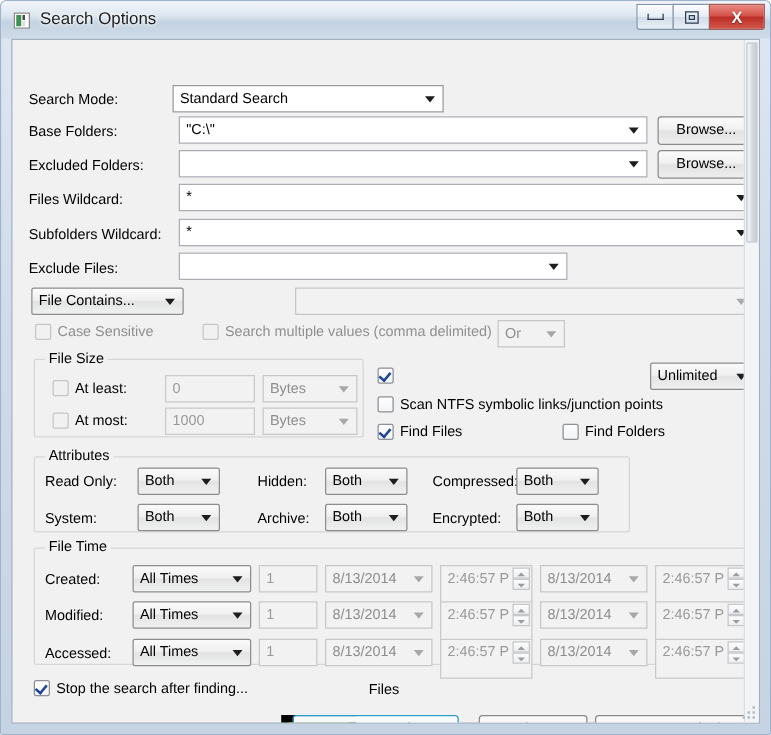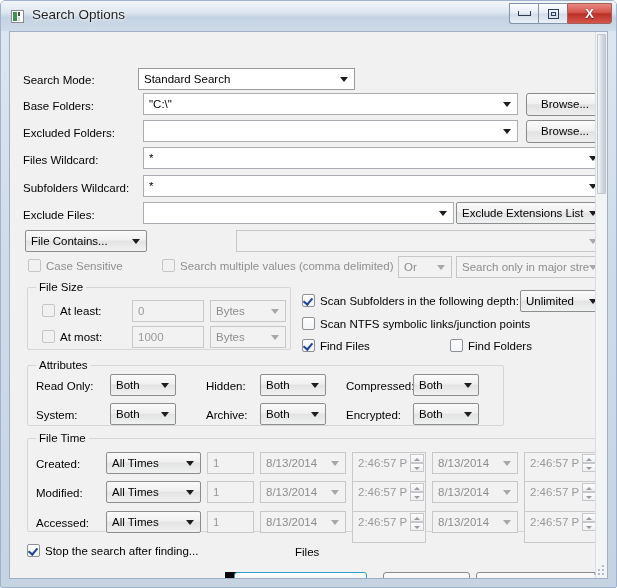--- a/index.html
+++ b/index.html
@@ -221,46 +221,38 @@
       <div class="combo flat" style="left:133px;top:143px;width:461px;">
         <span>*</span>
         <span class="arw"></span>
       </div>
 
       <div class="lbl" style="left:13px;top:177px;">Exclude Files:</div>
       <div class="combo flat" style="left:133px;top:170px;width:311px;">
         <span></span>
         <span class="arw"></span>
       </div>
-      <div class="combo btnstyle" style="left:446px;top:170px;width:148px;">
-        <span>Exclude Extensions List</span>
-        <span class="arw"></span>
-      </div>
 
       <div class="combo btnstyle" style="left:15px;top:198px;width:122px;">
         <span>File Contains...</span>
         <span class="arw"></span>
       </div>
       <div class="combo dis" style="left:226px;top:198px;width:368px;">
         <span></span>
         <span class="arw"></span>
       </div>
 
       <div class="cb dis" style="left:18px;top:227px;"></div>
       <div class="cblabel dis" style="left:36px;top:228px;">Case Sensitive</div>
 
       <div class="cb dis" style="left:152px;top:227px;"></div>
       <div class="cblabel dis" style="left:170px;top:228px;">Search multiple values (comma delimited)</div>
 
       <div class="combo dis" style="left:388px;top:224px;width:54px;">
         <span>Or</span>
-        <span class="arw"></span>
-      </div>
-      <div class="combo dis" style="left:446px;top:224px;width:148px;">
-        <span>Search only in major stre</span>
         <span class="arw"></span>
       </div>
 
       <div class="group" style="left:17px;top:255px;width:264px;height:63px;"></div>
       <div class="grouptitle" style="left:26px;top:249px;">File Size</div>
 
       <div class="cb dis" style="left:32px;top:272px;"></div>
       <div class="cblabel" style="left:50px;top:273px;">At least:</div>
       <div class="txt dis" style="left:122px;top:268px;width:72px;">0</div>
       <div class="combo dis" style="left:200px;top:268px;width:76px;">
@@ -270,21 +262,20 @@
 
       <div class="cb dis" style="left:32px;top:298px;"></div>
       <div class="cblabel" style="left:50px;top:299px;">At most:</div>
       <div class="txt dis" style="left:122px;top:294px;width:72px;">1000</div>
       <div class="combo dis" style="left:200px;top:294px;width:76px;">
         <span>Bytes</span>
         <span class="arw"></span>
       </div>
 
       <div class="cb on" style="left:292px;top:262px;"></div>
-      <div class="cblabel" style="left:310px;top:263px;">Scan Subfolders in the following depth:</div>
       <div class="combo btnstyle" style="left:510px;top:258px;width:84px;">
         <span>Unlimited</span>
         <span class="arw"></span>
       </div>
 
       <div class="cb" style="left:292px;top:285px;"></div>
       <div class="cblabel" style="left:310px;top:286px;">Scan NTFS symbolic links/junction points</div>
 
       <div class="cb on" style="left:292px;top:307px;"></div>
       <div class="cblabel" style="left:310px;top:308px;">Find Files</div>

